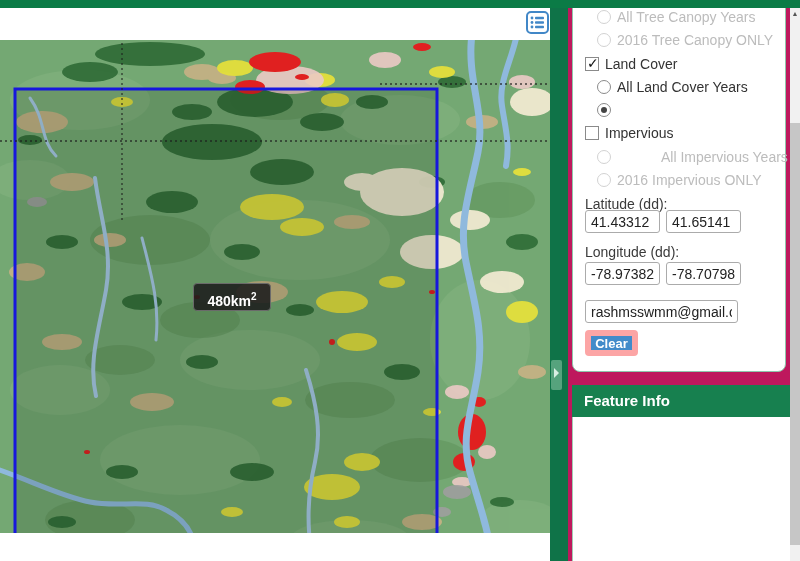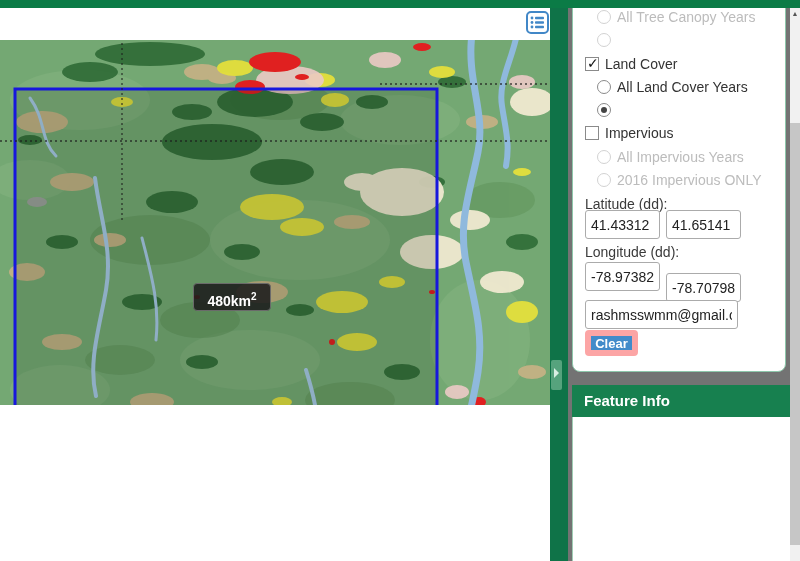--- a/index.html
+++ b/index.html
@@ -8,49 +8,49 @@
   .stage { position:relative; width:800px; height:561px; background:#fff; overflow:hidden; }
 
   
   .top-bar { position:absolute; left:0; top:0; width:800px; height:8px; background:#0b7b46; }
 
   
   .map-region { position:absolute; left:0; top:8px; width:550px; height:553px; background:#fff; }
   .map-toolbar { position:absolute; left:0; top:0; width:550px; height:32px; background:#fff; }
   .layers-button { position:absolute; left:526px; top:3px; width:23px; height:23px;
                    border:2px solid #4187c7; border-radius:5px; background:#fff; cursor:pointer; }
-  .map-canvas { position:absolute; left:0; top:32px; width:550px; height:365px; overflow:hidden; }
+  .map-canvas { position:absolute; left:0; top:32px; width:550px; height:493px; overflow:hidden; }
   .map-canvas svg { display:block; }
   .area-tooltip { position:absolute; left:193px; top:243px; width:78px; height:28px;
                   background:rgba(28,28,28,0.88); border:1px solid #6a6a6a; border-radius:4px;
                   color:#fff; font-size:14px; font-weight:bold; text-align:center; line-height:26px; }
   .area-tooltip sup { font-size:10px; }
 
   
   .divider { position:absolute; left:550px; top:8px; width:18px; height:553px; background:#0f7348; }
   .divider-tab { position:absolute; left:1px; top:352px; width:11px; height:30px;
                  background:#56a37d; border-radius:2px; cursor:pointer; }
   .divider-tab .tri { position:absolute; left:3px; top:8px; width:0; height:0;
                       border-top:5px solid transparent; border-bottom:5px solid transparent;
                       border-left:5px solid #d8efe3; }
 
   
-  .sidebar { position:absolute; left:568px; top:8px; width:222px; height:553px; background:#737373; overflow:hidden; }
+  .sidebar { position:absolute; left:568px; top:8px; width:222px; height:553px; background:#be185d; overflow:hidden; }
   .panel-download { position:absolute; left:4px; top:-16px; width:214px; height:380px;
                     border:1px solid #8ec7ab; border-radius:8px; background:#fff; }
   .ctl-row { position:absolute; height:20px; display:flex; align-items:center; }
   .ctl-label { margin-left:6px; font-size:14px; color:#333; white-space:nowrap; }
   .ctl-row.disabled .ctl-label { color:#bcbcbc; }
   .cb { width:14px; height:14px; border:1px solid #8a8a8a; background:#fff; position:relative; flex:0 0 auto; }
   .cb.checked:after { content:"\2713"; position:absolute; left:1px; top:-3px; font-size:14px; color:#111; font-weight:bold; }
   .rb { width:14px; height:14px; border:1px solid #8a8a8a; border-radius:50%; background:#fff; position:relative; flex:0 0 auto; }
   .rb.checked:after { content:""; position:absolute; left:3px; top:3px; width:6px; height:6px; border-radius:50%; background:#444; }
   .ctl-row.disabled .rb, .ctl-row.disabled .cb { border-color:#d2d2d2; }
   .fld-label { position:absolute; left:12px; font-size:14px; color:#3a3a3a; }
-  .txt { position:absolute; height:29px; border:1px solid #ababab; border-radius:3px;
+  .txt { position:absolute; height:23px; border:1px solid #ababab; border-radius:3px;
          font-family:"Liberation Sans","DejaVu Sans",sans-serif; font-size:14px; color:#222;
          padding:2px 5px; background:#fff; overflow:hidden; white-space:nowrap; }
   .btn { position:absolute; height:26px; background:#428bca; border:6px solid #fca5a5; border-radius:4px;
          color:#fff; font-weight:bold; font-size:13px; font-family:"Liberation Sans","DejaVu Sans",sans-serif;
          cursor:pointer; text-align:center; }
 
   .feature-info { position:absolute; left:4px; top:377px; width:252px; }
   .fi-header { position:relative; height:32px; background:#17804f; }
   .fi-title { position:absolute; left:12px; top:0; line-height:32px; color:#fff; font-size:15px; font-weight:bold; }
   .fi-collapse { position:absolute; right:8px; top:5px; width:22px; height:22px; border-radius:50%;
@@ -253,52 +253,53 @@
 
   <div class="sidebar">
     <div class="panel-download">
 
       <div class="ctl-row disabled" style="left:24px; top:14px;">
         <span class="rb"></span>
         <span class="ctl-label">All Tree Canopy Years</span>
       </div>
       <div class="ctl-row disabled" style="left:24px; top:37px;">
         <span class="rb"></span>
+        <span class="ctl-label">2016 Tree Canopy ONLY</span>
       </div>
       <div class="ctl-row" style="left:12px; top:61px;">
         <span class="cb checked"></span>
         <span class="ctl-label">Land Cover</span>
       </div>
       <div class="ctl-row" style="left:24px; top:84px;">
         <span class="rb"></span>
         <span class="ctl-label">All Land Cover Years</span>
       </div>
       <div class="ctl-row" style="left:24px; top:107px;">
         <span class="rb checked"></span>
       </div>
       <div class="ctl-row" style="left:12px; top:130px;">
         <span class="cb"></span>
         <span class="ctl-label">Impervious</span>
       </div>
-      <div class="ctl-row disabled" style="left:24px; top:154px;">
+      <div class="ctl-row disabled" style="left:24px; top:154px;gap:44px;">
         <span class="rb"></span>
         <span class="ctl-label">All Impervious Years</span>
       </div>
       <div class="ctl-row disabled" style="left:24px; top:177px;">
         <span class="rb"></span>
         <span class="ctl-label">2016 Impervious ONLY</span>
       </div>
 
       <div class="fld-label" style="top:203px;">Latitude (dd):</div>
       <input class="txt" style="left: 12px; top: 217px; width: 75px;" value="41.43312">
       <input class="txt" style="left: 93px; top: 217px; width: 75px;" value="41.65141">
 
       <div class="fld-label" style="top:251px;">Longitude (dd):</div>
       <input class="txt" style="left: 12px; top: 269px; width: 75px;" value="-78.97382">
-      <input class="txt" style="left: 93px; top: 269px; width: 75px; margin-top: 11px;" value="-78.70798">
+      <input class="txt" style="left: 93px; top: 269px; width: 75px;" value="-78.70798">
 
       <input class="txt" style="left: 12px; top: 307px; width: 153px;" value="rashmsswmm@gmail.com">
 
       <button class="btn" style="left:12px; top:337px; width:53px;">Clear</button>
     </div>
 
     <div class="feature-info">
       <div class="fi-header">
         <span class="fi-title">Feature Info</span>
         <div class="fi-collapse">

